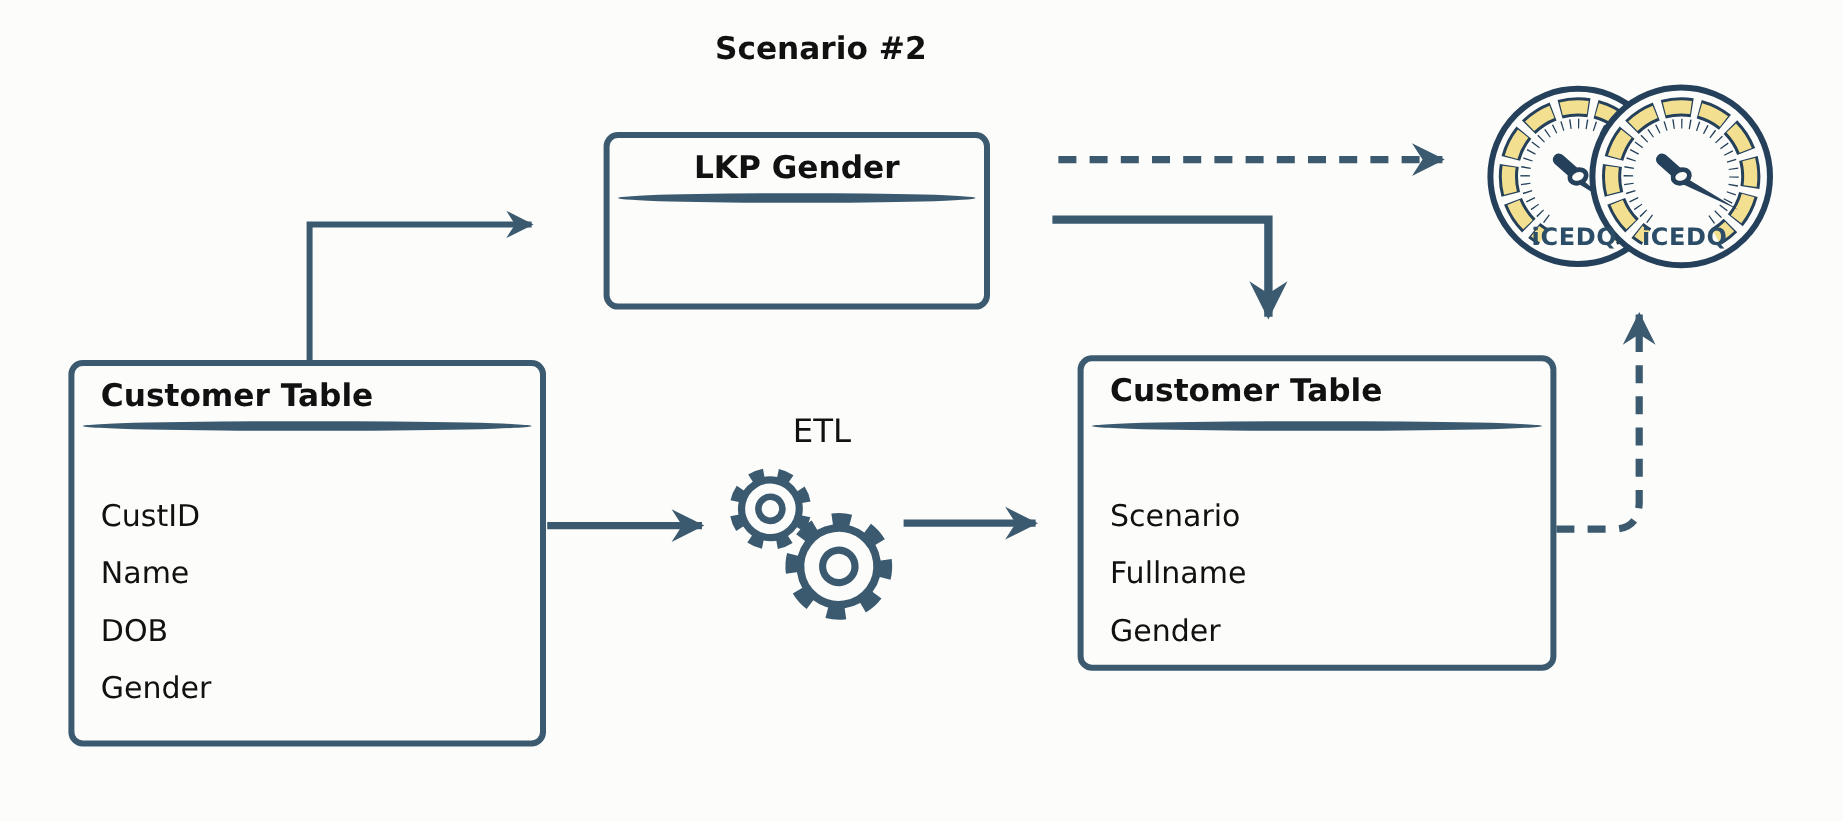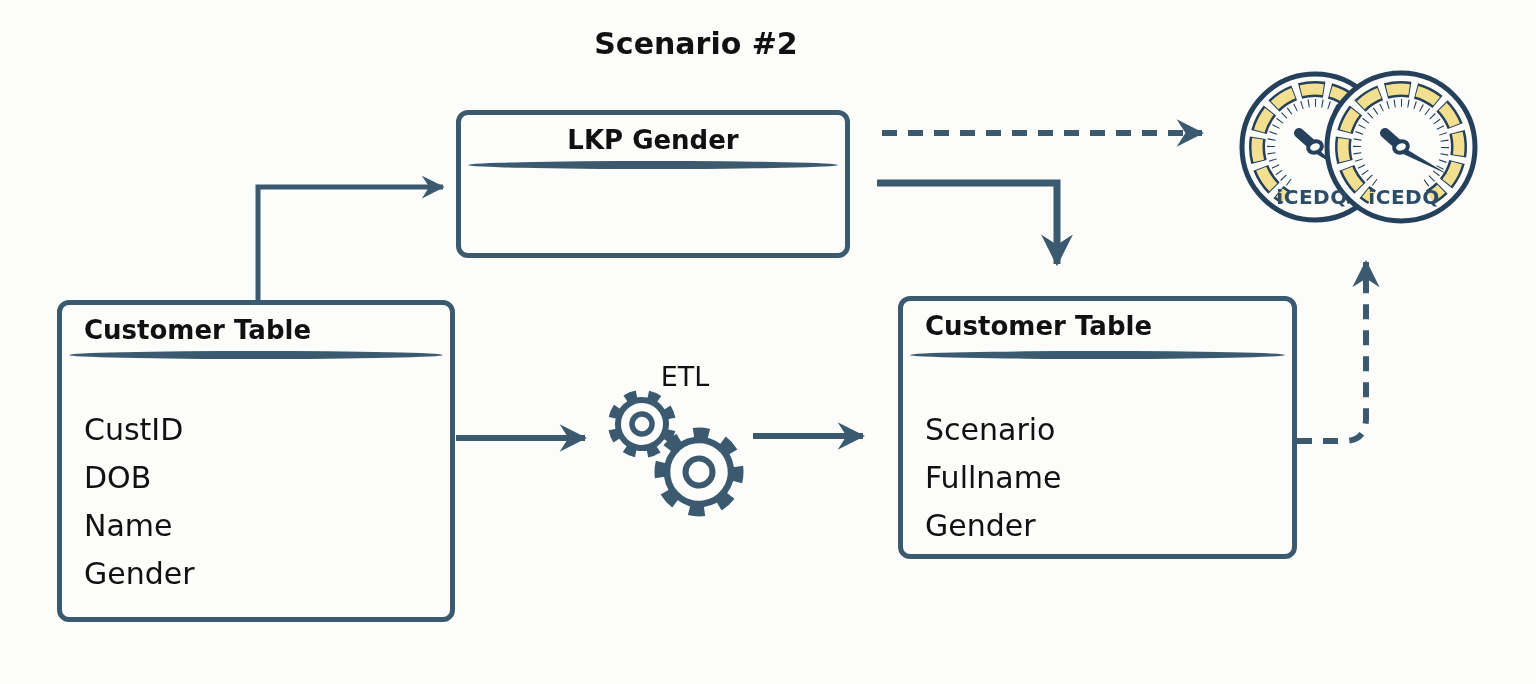--- a/index.html
+++ b/index.html
@@ -14,33 +14,33 @@
 
   .ln{stroke:var(--line);fill:none;}
   .head{fill:var(--line);stroke:none;}
   .white-f{fill:var(--background);}
   .gn-s{stroke:var(--gauge_navy);}
   .gn-f{fill:var(--gauge_navy);stroke:none;}
   .gy-s{stroke:var(--gauge_yellow);}
   .brand-t{fill:var(--brand_text);font-weight:bold;font-size:20px;letter-spacing:0.5px;
            font-family:"DejaVu Sans","Liberation Sans",sans-serif;}
 
-  .diagram-title{position:absolute;left:496px;top:26px;width:400px;text-align:center;
-    font-size:30px;font-weight:bold;color:var(--ink);z-index:2;}
+  .diagram-title{position:absolute;left:484px;top:26px;width:400px;text-align:center;
+    font-size:26px;font-weight:bold;color:var(--ink);z-index:2;}
 
   .table-box{position:absolute;border:5px solid var(--line);border-radius:12px;
     background:var(--background);z-index:2;}
   .box-title{font-weight:bold;font-size:26px;color:var(--ink);padding:10px 0 0 22px;}
   .box-title.centered{text-align:center;padding-left:0;}
   .divider{position:absolute;left:7px;right:7px;height:8px;background:var(--line);
     border-radius:50%;}
   .fields{padding:16px 0 0 22px;}
-  .field{height:48px;display:flex;align-items:center;font-size:30px;color:var(--ink);}
+  .field{height:48px;display:flex;align-items:center;font-size:25px;color:var(--ink);}
 
-  .etl-label{position:absolute;left:585px;top:361px;width:200px;text-align:center;
+  .etl-label{position:absolute;left:585px;top:344px;width:200px;text-align:center;
     font-size:27px;color:var(--ink);z-index:2;}
   .gears{position:absolute;left:595px;top:378px;z-index:2;}
   .gauges{position:absolute;left:1238px;top:64px;z-index:2;}
 </style>
 </head>
 <body>
 
 <div id="canvas">
 
   <svg class="svg-layer" viewBox="0 0 1536 684" xmlns="http://www.w3.org/2000/svg">
@@ -52,32 +52,32 @@
     <path class="ln" stroke-width="5" marker-end="url(#arw)" d="M258,302 L258,187 L443,187"></path>
     <path class="ln" stroke-width="6" marker-end="url(#arw)" d="M456,438 L585,438"></path>
     <path class="ln" stroke-width="6" marker-end="url(#arw)" d="M753,436 L863,436"></path>
     <path class="ln" stroke-width="7" marker-end="url(#arw)" d="M877,183 L1057,183 L1057,264"></path>
     <path class="ln" stroke-width="6" stroke-dasharray="15 11" marker-end="url(#arw)" d="M882,133 L1202,133"></path>
     <path class="ln" stroke-width="6" stroke-dasharray="15 11" marker-end="url(#arw)" d="M1297,441 L1344,441 Q1366,441 1366,418 L1366,262"></path>
   </svg>
 
   <div class="diagram-title">Scenario #2</div>
 
-  <div class="table-box" style="left:456px;top:110px;width:394px;height:148px;">
+  <div class="table-box" style="left:503px;top:110px;width:322px;height:148px;">
     <div class="box-title centered">LKP Gender</div>
     <div class="divider" style="top:46px;"></div>
   </div>
 
   <div class="table-box" style="left:57px;top:300px;width:398px;height:322px;">
     <div class="box-title">Customer Table</div>
     <div class="divider" style="top:46px;"></div>
     <div class="fields" style="padding-top:60px;">
       <div class="field">CustID</div>
+      <div class="field">Name</div>
       <div class="field">DOB</div>
-      <div class="field">Name</div>
       <div class="field">Gender</div>
     </div>
   </div>
 
   <div class="table-box" style="left:898px;top:296px;width:399px;height:263px;">
     <div class="box-title">Customer Table</div>
     <div class="divider" style="top:50px;"></div>
     <div class="fields" style="padding-top:64px;">
       <div class="field">Scenario</div>
       <div class="field">Fullname</div>

